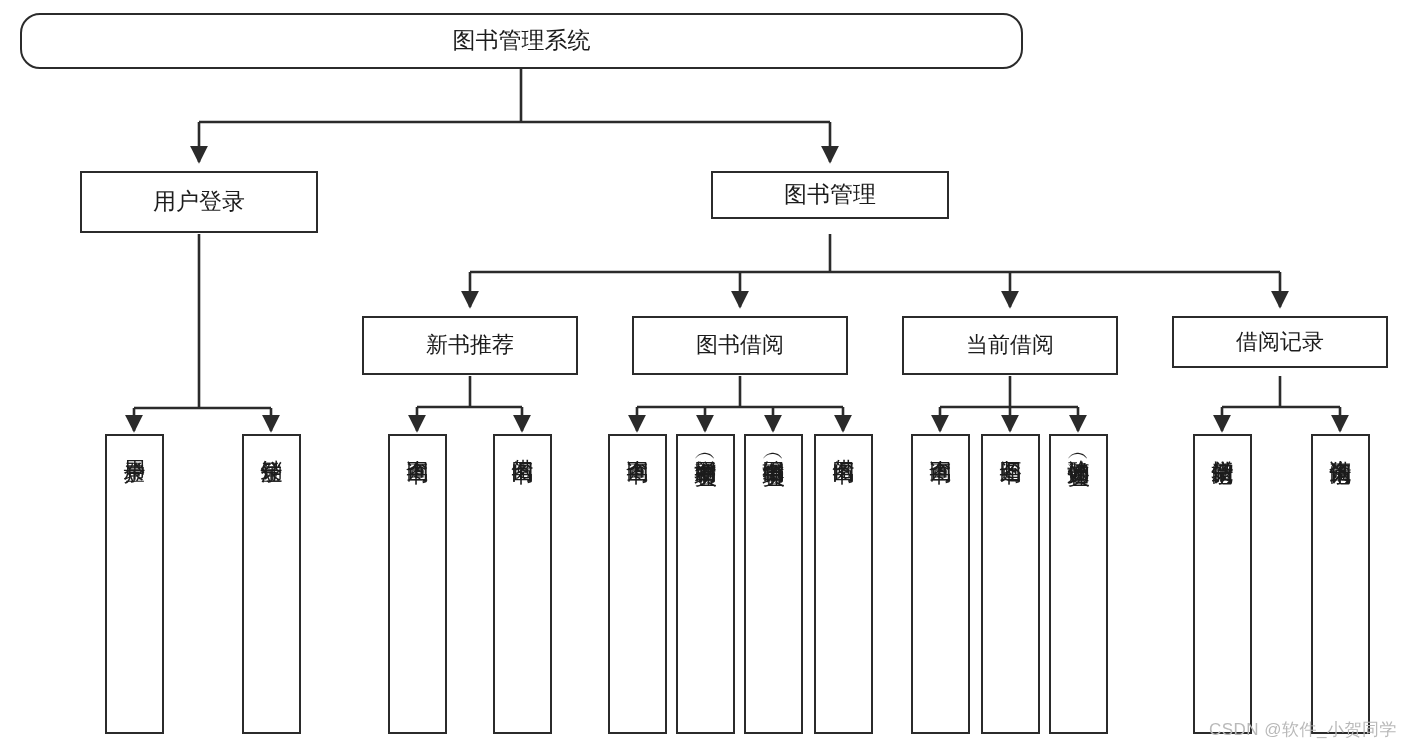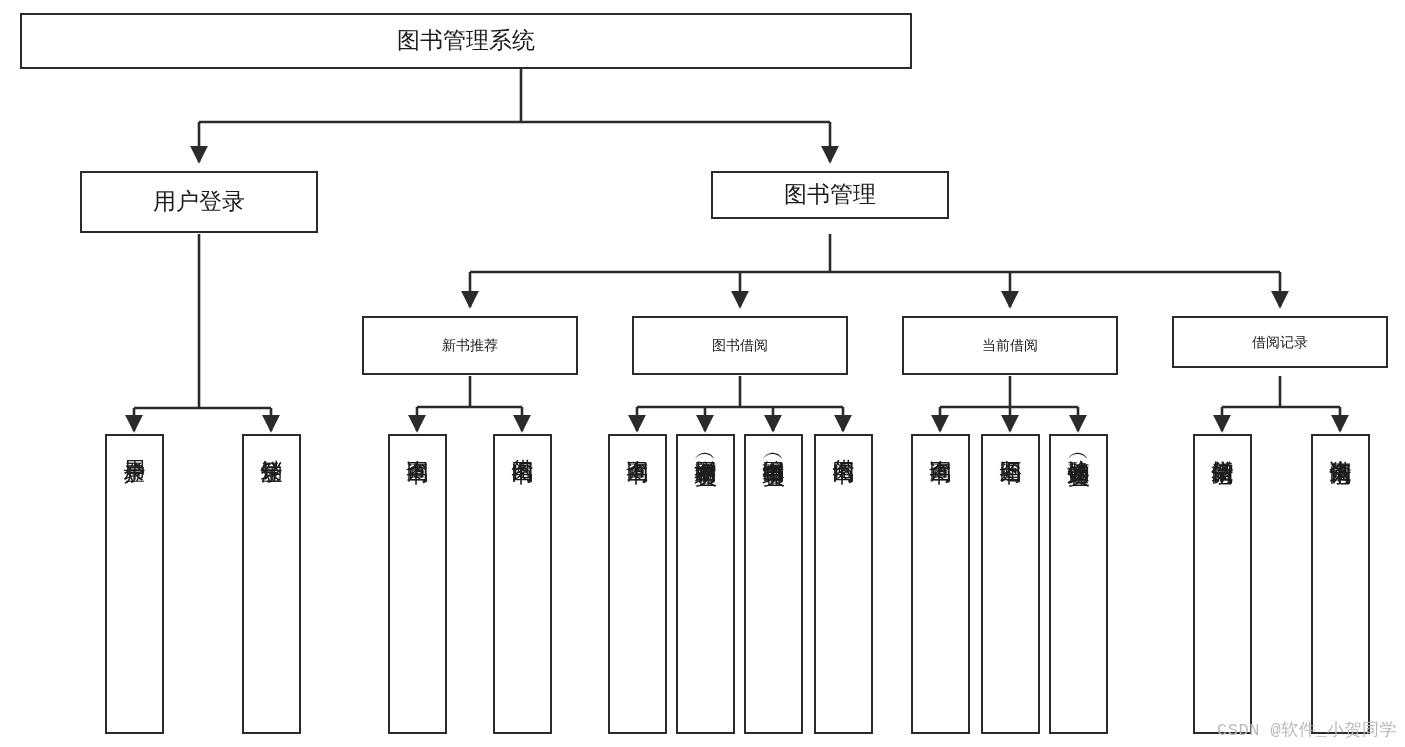--- a/index.html
+++ b/index.html
@@ -39,21 +39,21 @@
     overflow: hidden;
   }
   .node .node-label {
     color: #1c1c1c;
     line-height: 1.02;
     white-space: pre-wrap;
     text-align: center;
   }
   .node-root .node-label { font-size: 23px; }
   .node-l2 .node-label  { font-size: 23px; }
-  .node-l3 .node-label  { font-size: 14px; }
+  .node-l3 .node-label  { font-size: 22px; }
   .node-leaf {
     align-items: flex-start;
     padding-top: 2px;
   }
   .node-leaf .node-label {
     writing-mode: vertical-rl;
     text-orientation: upright;
     font-size: 22px;
     letter-spacing: 1px;
     line-height: 1;
@@ -61,21 +61,20 @@
   }
   .watermark {
     position: absolute;
     right: 8px;
     bottom: 6px;
     font-size: 17px;
     color: #b9b9b9;
     letter-spacing: 0.5px;
     user-select: none;
     white-space: nowrap;
-    font-family: Liberation Mono, monospace;
   }
 </style>
 </head>
 <body>
 
 <div id="diagram-root">
 
   <svg class="connectors" viewBox="0 0 1405 747" xmlns="http://www.w3.org/2000/svg">
     <defs>
       <marker id="arrow" viewBox="0 0 10 10" refX="9" refY="5" markerWidth="7" markerHeight="7" orient="auto-start-reverse">
@@ -119,21 +118,21 @@
       <path d="M 1010 407 L 1010 431" marker-end="url(#arrow)"></path>
       <path d="M 1078 407 L 1078 431" marker-end="url(#arrow)"></path>
 
       <path d="M 1280 376 L 1280 407"></path>
       <path d="M 1222 407 L 1340 407"></path>
       <path d="M 1222 407 L 1222 431" marker-end="url(#arrow)"></path>
       <path d="M 1340 407 L 1340 431" marker-end="url(#arrow)"></path>
     </g>
   </svg>
 
-  <div class="node node-root" style="left:20px; top:13px; width:892px; height:56px;">
+  <div class="node node-root" style="left:20px; top:13px; width:1003px; height:56px;border-radius:20px;">
     <span class="node-label">图书管理系统</span>
   </div>
 
   <div class="node node-l2" style="left:80px; top:171px; width:238px; height:62px;">
     <span class="node-label">用户登录</span>
   </div>
   <div class="node node-l2" style="left:711px; top:171px; width:238px; height:48px;">
     <span class="node-label">图书管理</span>
   </div>
 

